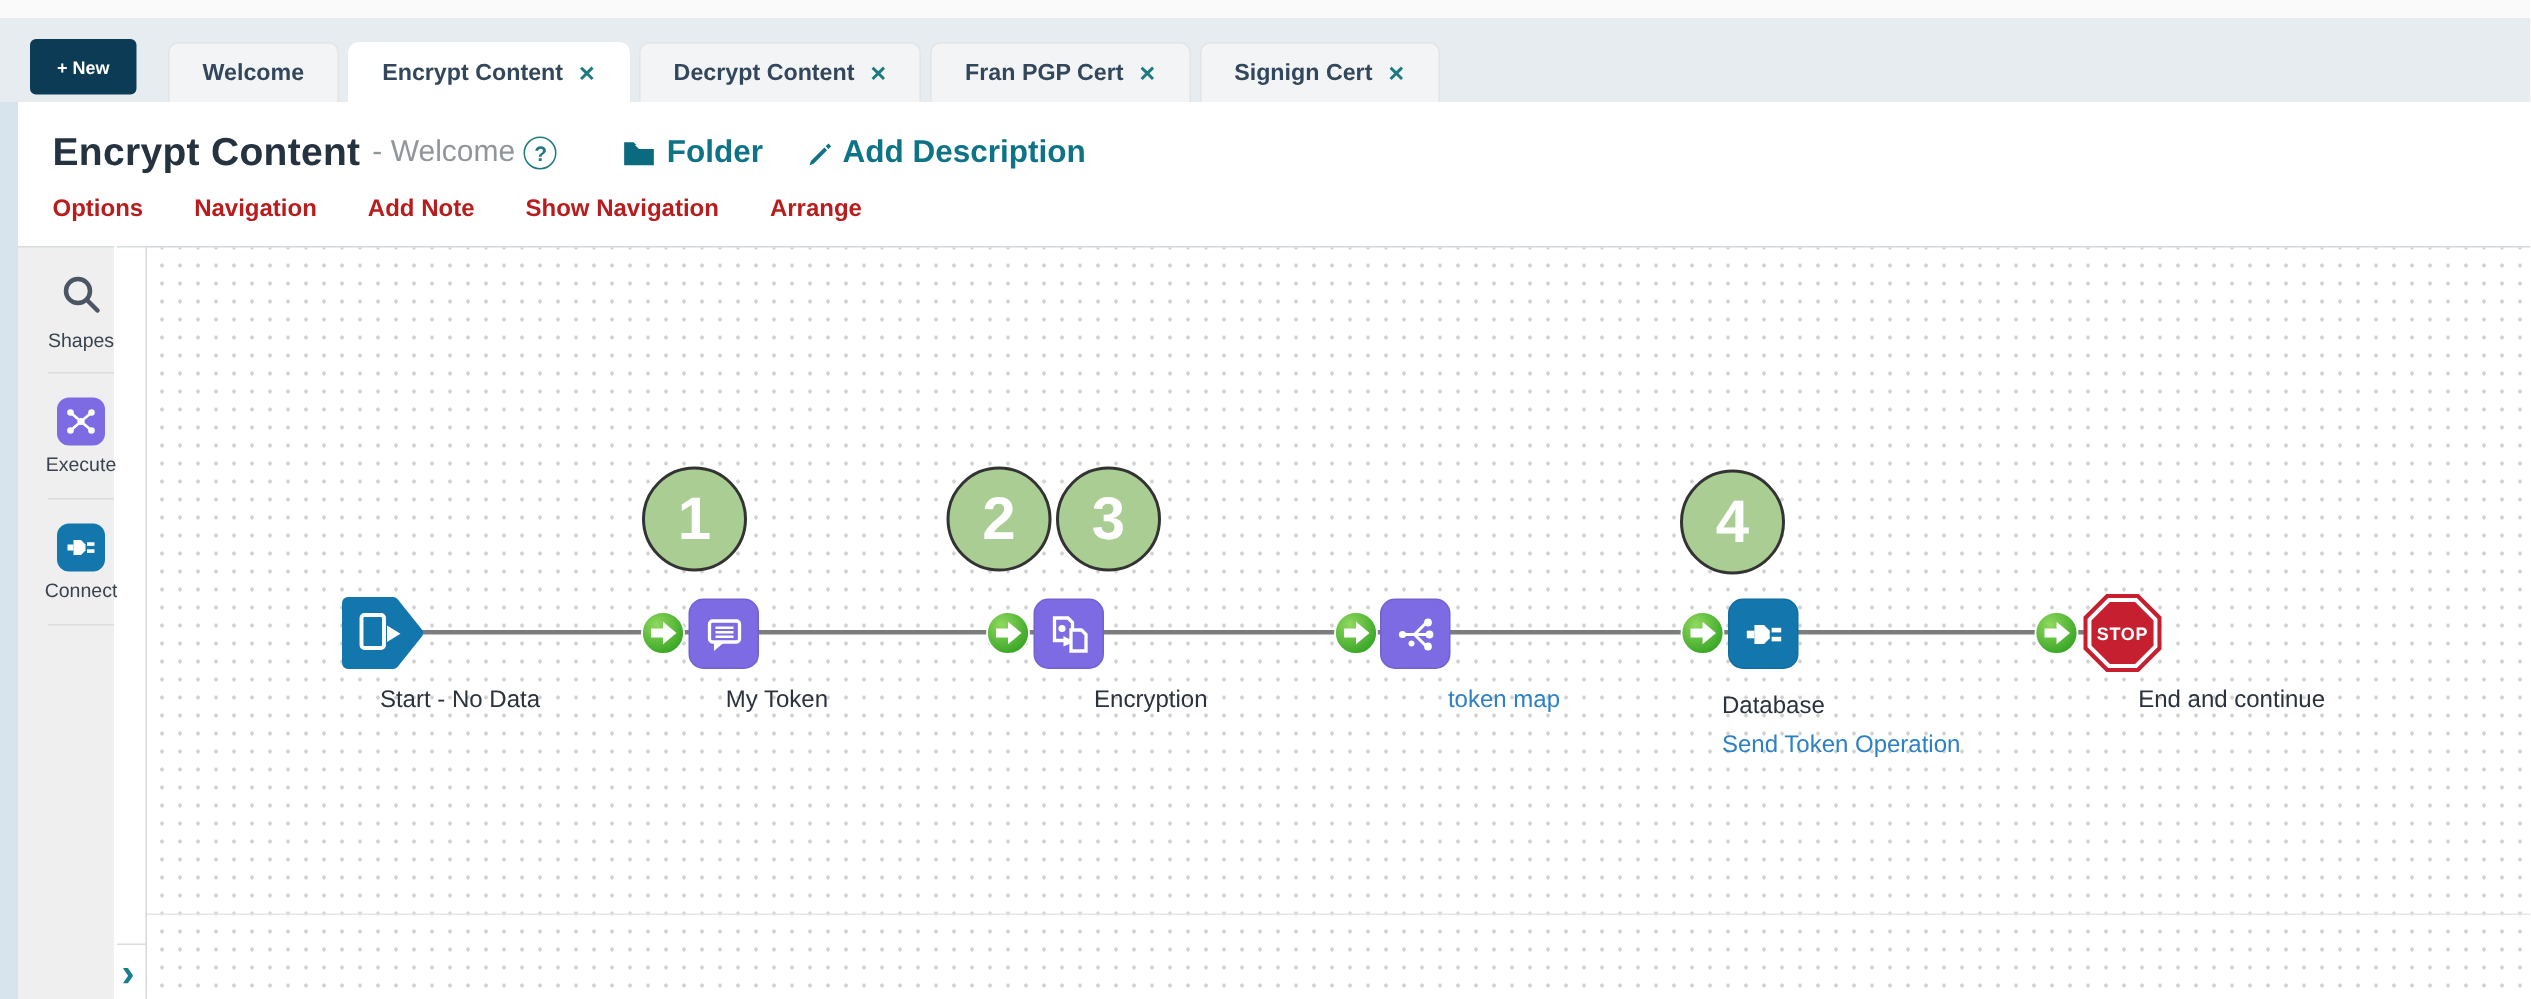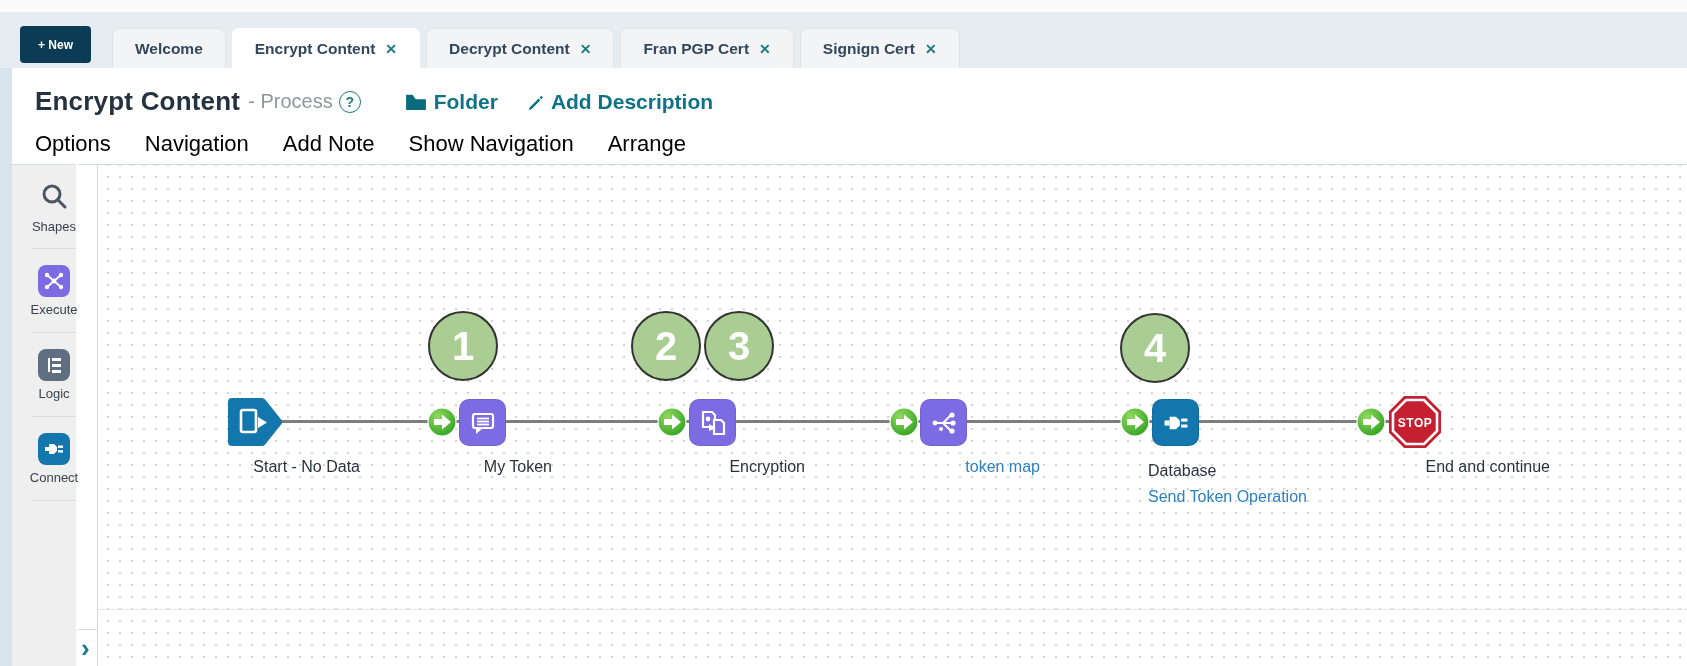--- a/index.html
+++ b/index.html
@@ -28,21 +28,21 @@
   .page-title { font-size:26px; color:#253240; font-weight:600; letter-spacing:0.2px; }
   .page-subtitle { font-size:20px; color:#90969c; margin-left:8px; }
   .help-circle { width:22px; height:22px; border-radius:50%; border:1.5px solid #1d7a80;
     color:#1d7a80; font-size:14px; font-weight:700; display:flex; align-items:center;
     justify-content:center; margin-left:6px; cursor:pointer; }
   .hdr-link { display:flex; align-items:center; gap:7px; color:#0f7388; font-size:21px;
     font-weight:700; cursor:pointer; }
   .hdr-link.folder { margin-left:44px; }
   .hdr-link.adddesc { margin-left:28px; }
   .menu-row { position:absolute; left:23px; top:63px; display:flex; gap:34px; }
-  .menu-item { font-size:22px; font-weight:400; color:#000000; cursor:pointer; }
+  .menu-item { font-size:16px; font-weight:700; color:#b91c1c; cursor:pointer; }
 
   
   .left-strip { position:absolute; left:0; top:68px; width:12px; height:598px; background:#d7e4ee; }
   .palette { position:absolute; left:12px; top:164px; width:64px; height:502px;
     background:#efefef; border-top:1px solid #d8dde0;padding-left:20px; }
   .pal-item { height:84px; display:flex; flex-direction:column; align-items:center;
     justify-content:center; gap:5px; border-bottom:1px solid #dcdcdc; cursor:pointer; }
   .pal-label { font-size:13px; color:#39424e; }
   .pal-sq { width:32px; height:32px; border-radius:8px; display:flex;
     align-items:center; justify-content:center; }
@@ -118,21 +118,21 @@
       <div class="tab">
         <span>Signign Cert</span>
         <span class="close">✕</span>
       </div>
     </div>
   </div>
 
   <div class="header">
     <div class="title-row">
       <span class="page-title">Encrypt Content</span>
-      <span class="page-subtitle">- Process</span>
+      <span class="page-subtitle">- Welcome</span>
       <span class="help-circle">?</span>
       <span class="hdr-link folder">
         <svg width="22" height="18" viewBox="0 0 24 20">
           <path d="M1,4 h8 l3,3 h11 v12 h-22 z M1,4 v-2 h7 l2,2" fill="#0b6b7e"></path>
         </svg>
         <span>Folder</span>
       </span>
       <span class="hdr-link adddesc">
         <svg width="18" height="18" viewBox="0 0 20 20">
           <path d="M4,16 l-1,3 3,-1 10,-10 -2,-2 z M15,5 l2,2 2,-2 -2,-2 z" fill="#0f7388"></path>
@@ -165,31 +165,20 @@
           <line x1="4" y1="5" x2="18" y2="17" stroke="#fff" stroke-width="1.8"></line>
           <line x1="4" y1="17" x2="18" y2="5" stroke="#fff" stroke-width="1.8"></line>
           <circle cx="4" cy="5" r="2.2" fill="#fff"></circle>
             <circle cx="4" cy="17" r="2.2" fill="#fff"></circle>
           <circle cx="18" cy="5" r="2.2" fill="#fff"></circle>
             <circle cx="18" cy="17" r="2.2" fill="#fff"></circle>
           <circle cx="11" cy="11" r="2.4" fill="#fff"></circle>
         </svg>
       </span>
       <span class="pal-label">Execute</span>
-    </div>
-    <div class="pal-item">
-      <span class="pal-sq" style="background:#5f6e80">
-        <svg width="22" height="22" viewBox="0 0 22 22">
-          <line x1="6" y1="4" x2="6" y2="18" stroke="#fff" stroke-width="2"></line>
-          <rect x="9" y="4" width="9" height="3" fill="#fff"></rect>
-          <rect x="9" y="10" width="9" height="3" fill="#fff"></rect>
-          <rect x="9" y="16" width="9" height="3" fill="#fff"></rect>
-        </svg>
-      </span>
-      <span class="pal-label">Logic</span>
     </div>
     <div class="pal-item">
       <span class="pal-sq sq-blue">
         <svg width="22" height="22" viewBox="0 0 22 22">
           <rect x="2" y="9" width="4" height="4" fill="#fff"></rect>
           <path d="M6,6 h5 l3,3 v4 l-3,3 h-5 z" fill="#fff"></path>
           <rect x="15" y="7.5" width="5" height="2.4" fill="#fff"></rect>
           <rect x="15" y="12.2" width="5" height="2.4" fill="#fff"></rect>
         </svg>
       </span>

